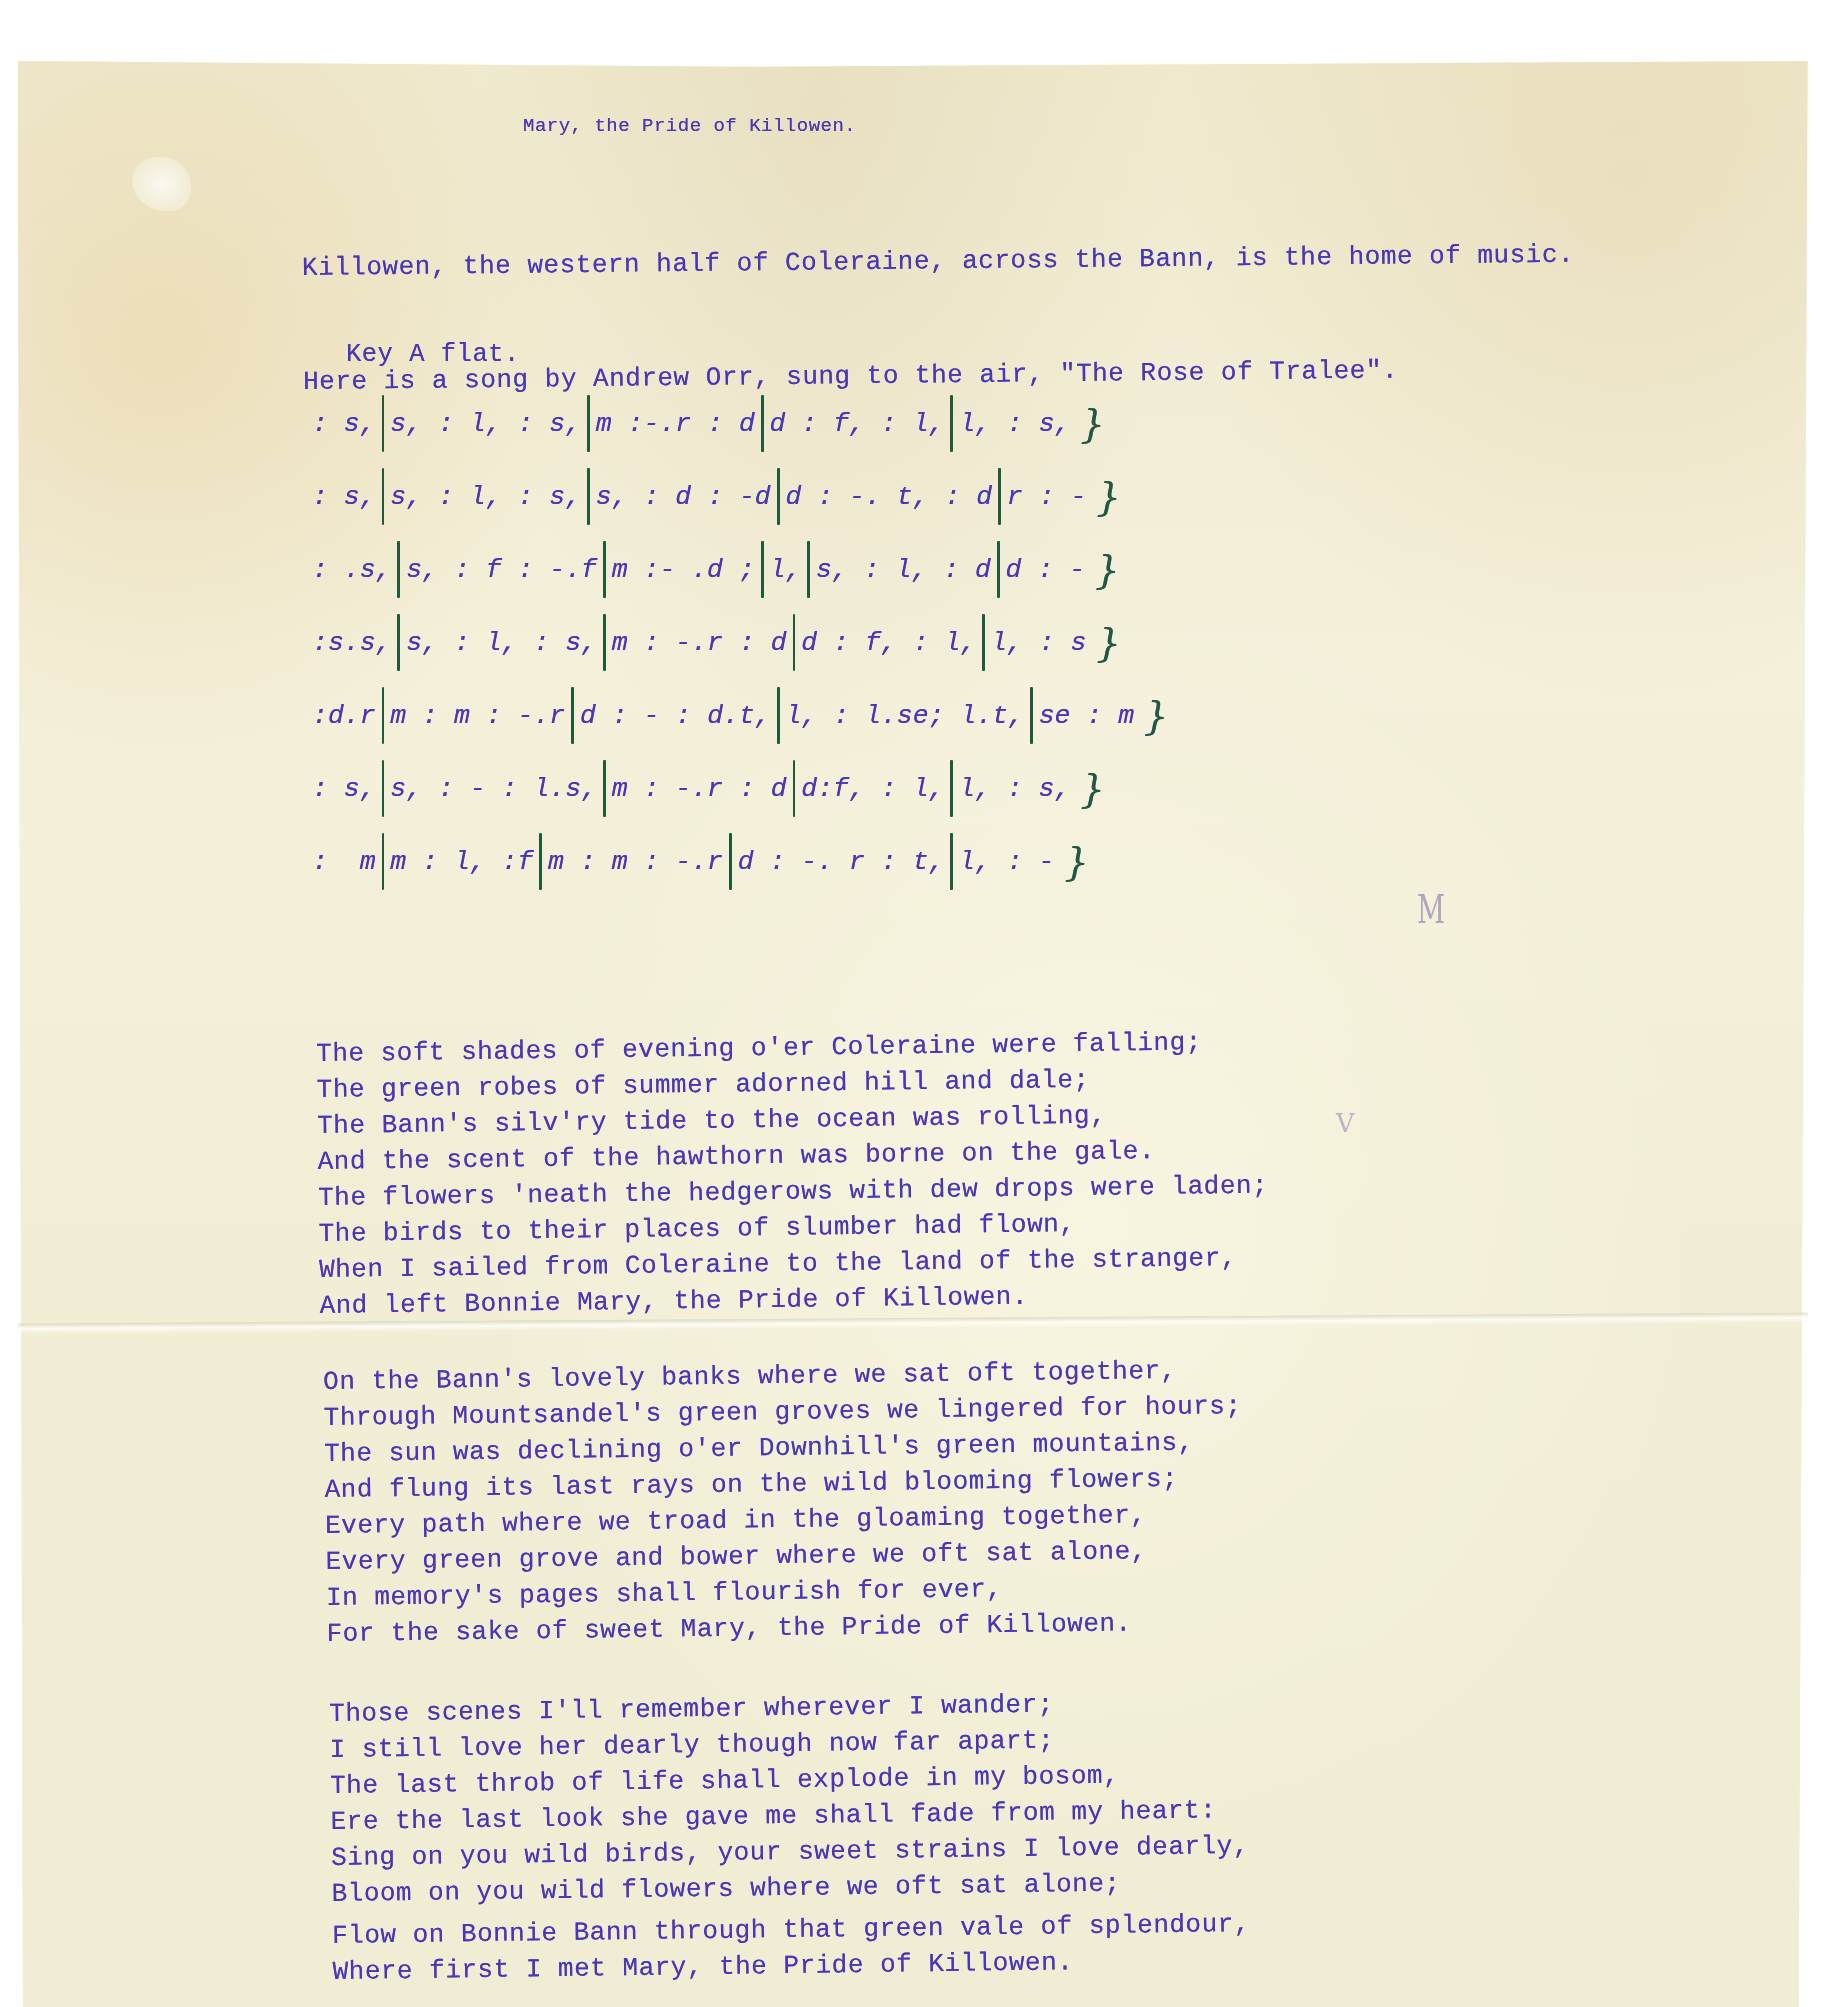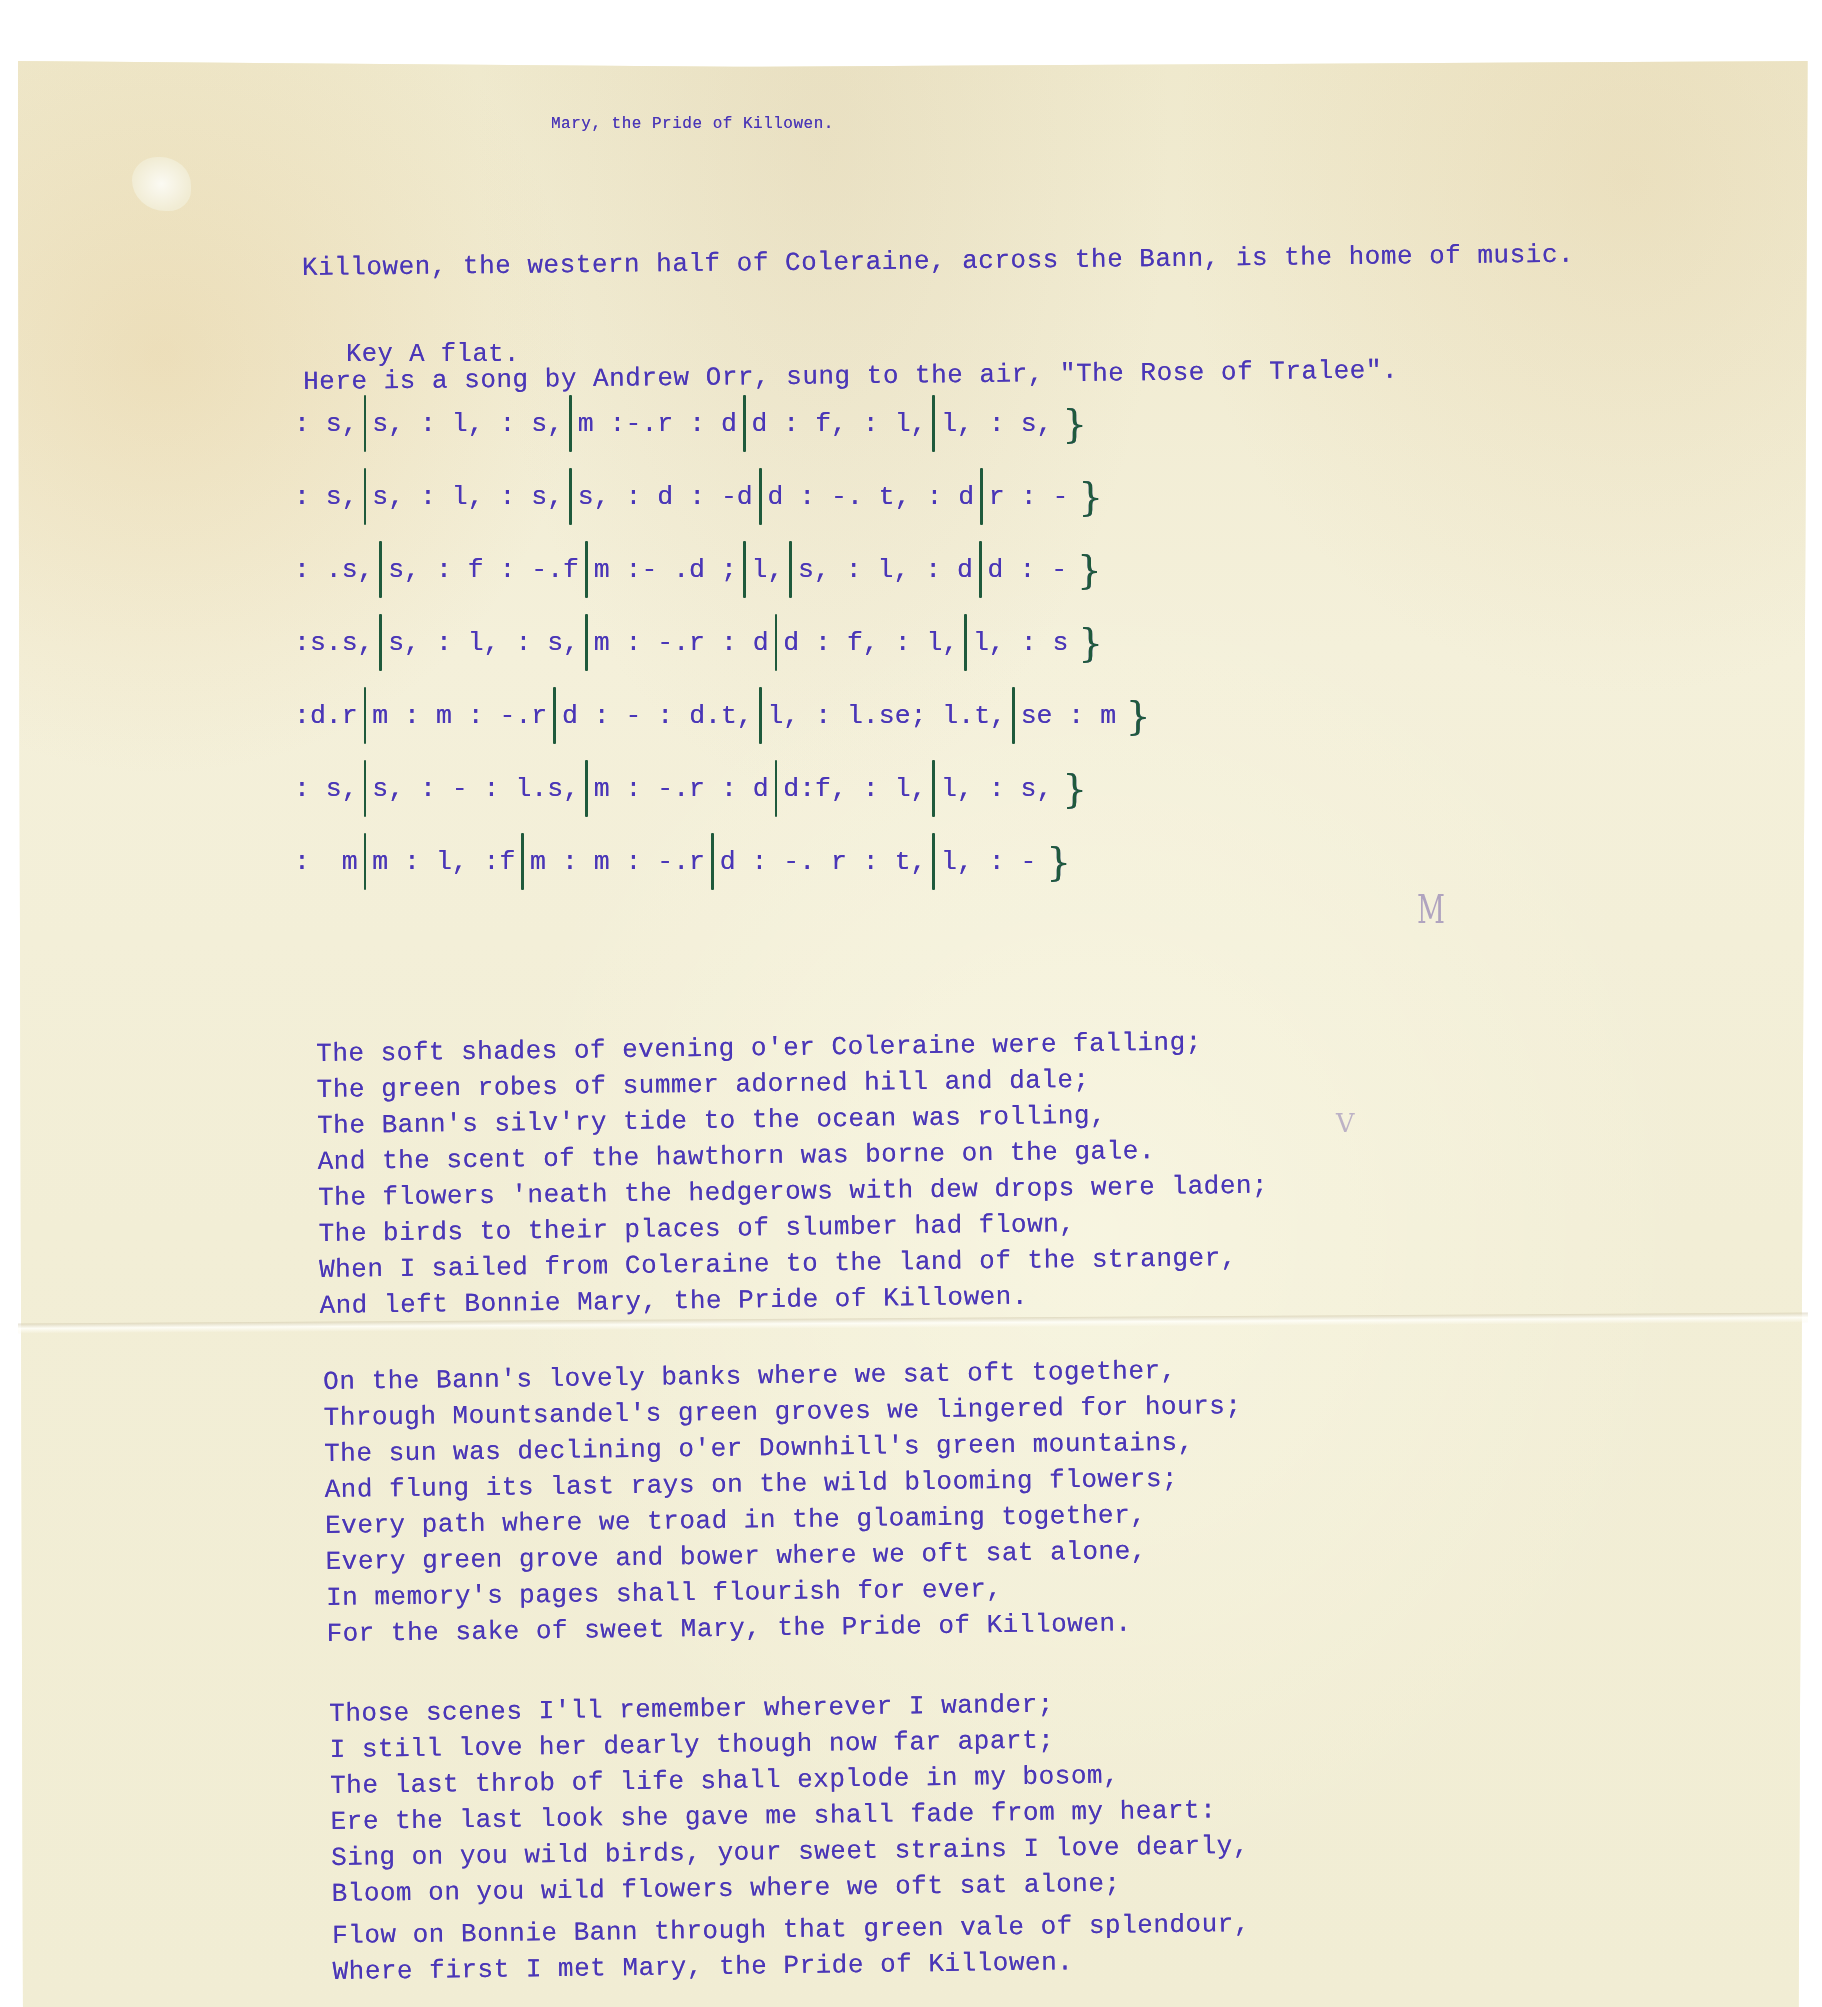--- a/index.html
+++ b/index.html
@@ -49,42 +49,43 @@
     .typed {
       position: absolute;
       font-family: "Liberation Mono", "DejaVu Sans Mono", monospace;
       color: #4a36b8;
       font-size: 26px;
       letter-spacing: 0.5px;
       white-space: pre;
       text-shadow: 0 0 0.6px rgba(60,40,170,0.7);
     }
     .title {
-      left: 551px;
+      left: 523px;
       top: 115px;
-      font-size: 16px;
+      font-size: 19px;
     }
     .intro {
       left: 301px;
       top: 173px;
       line-height: 38px;
       transform: rotate(-0.6deg);
       transform-origin: left top;
     }
     .key {
       left: 303px;
       top: 340px;
       font-size: 25.5px;
       margin-left: 43px;
     }
     .notation {
       position: absolute;
-      left: 294px;
+      left: 312px;
       top: 387px;
       width: 980px;
+      font-style: italic;
     }
     .nline {
       position: relative;
       height: 73px;
       font-family: "Liberation Mono", "DejaVu Sans Mono", monospace;
       color: #4a36b8;
       font-size: 26.5px;
       white-space: pre;
       line-height: 73px;
       text-shadow: 0 0 0.6px rgba(60,40,170,0.7);

